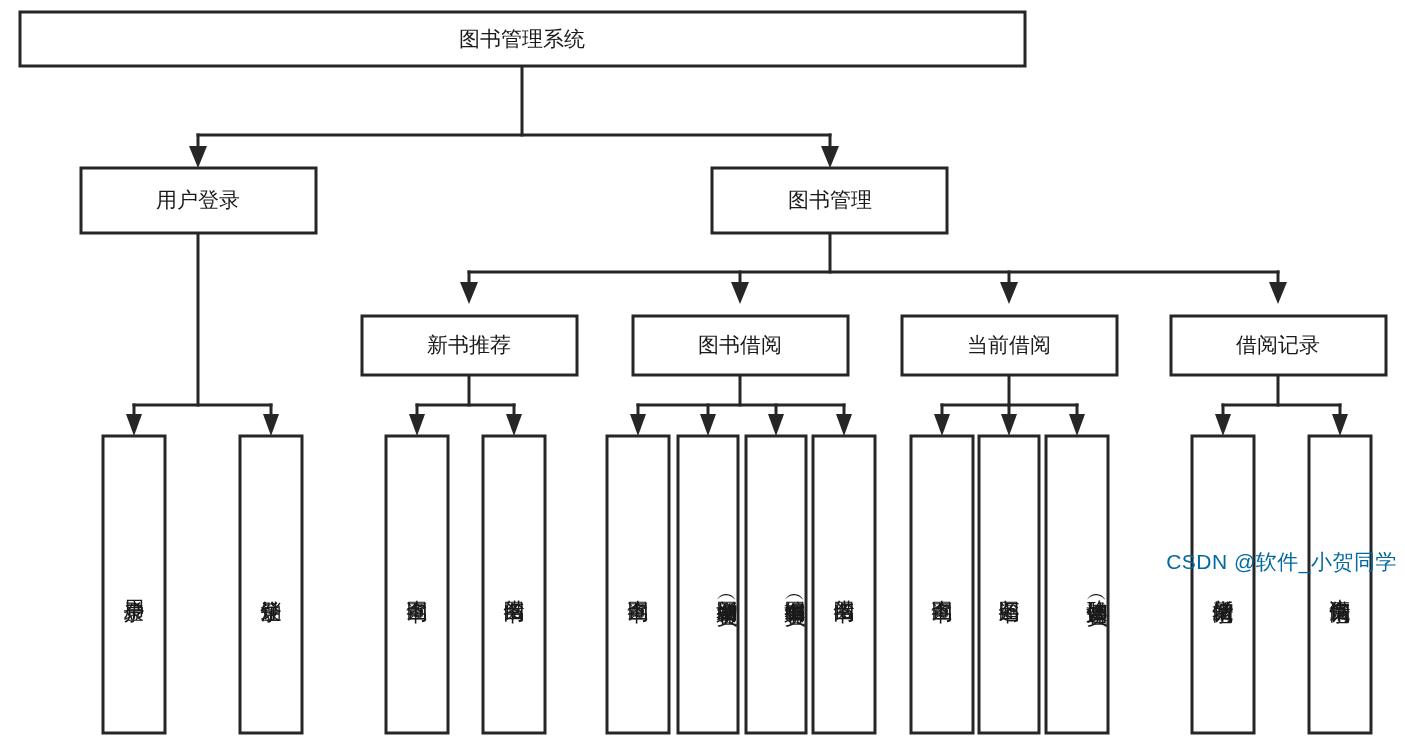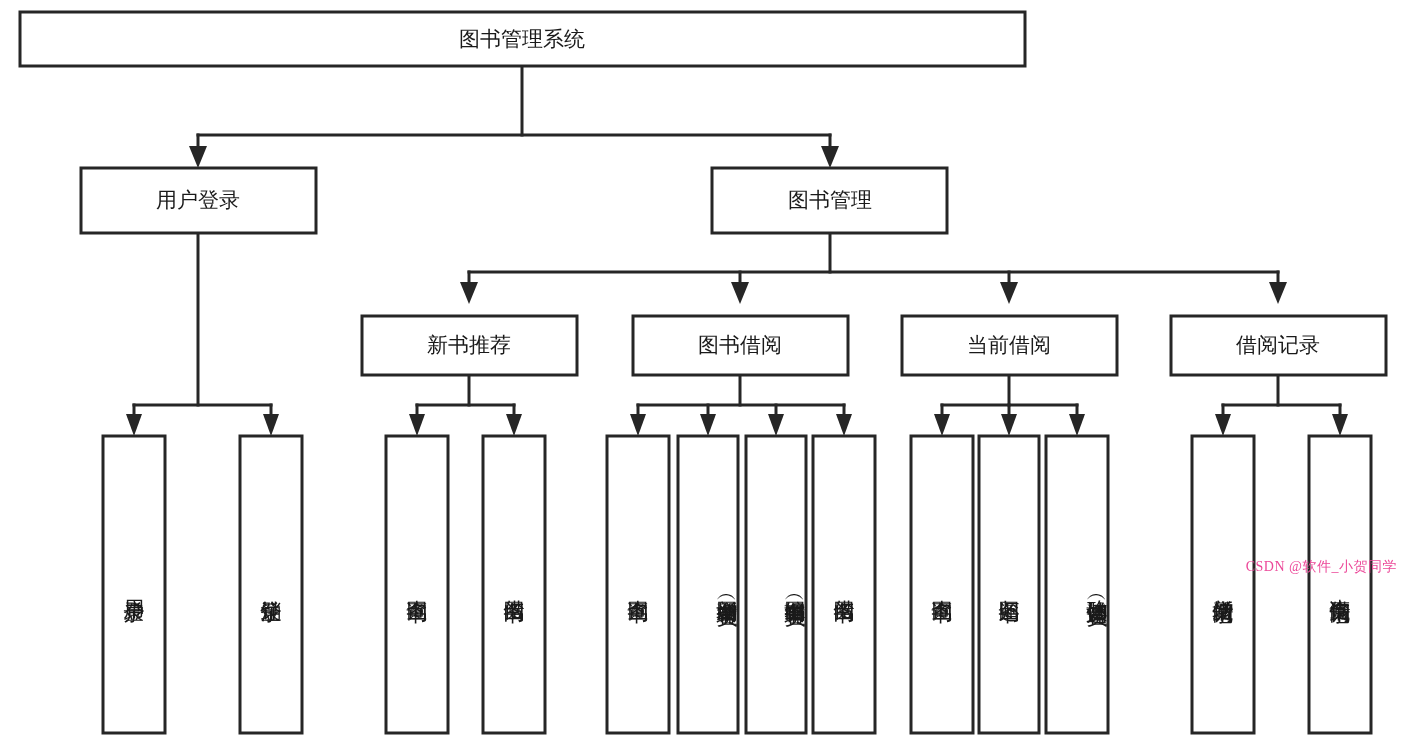--- a/index.html
+++ b/index.html
@@ -60,23 +60,23 @@
     display: flex;
     align-items: center;
     justify-content: center;
     white-space: nowrap;
     pointer-events: none;
   }
   .watermark {
     position: absolute;
     right: 8px;
     bottom: 6px;
-    font-family: Liberation Serif, serif;
-    font-size: 14px;
-    color: #ec4899;
+    font-family: Liberation Sans, sans-serif;
+    font-size: 21px;
+    color: #0369a1;
     white-space: nowrap;
     letter-spacing: 0.5px;
   }
 </style>
 </head>
 <body>
 
 <div id="diagram-root">
 
   <svg class="diagram-svg" viewBox="0 0 1405 747">

